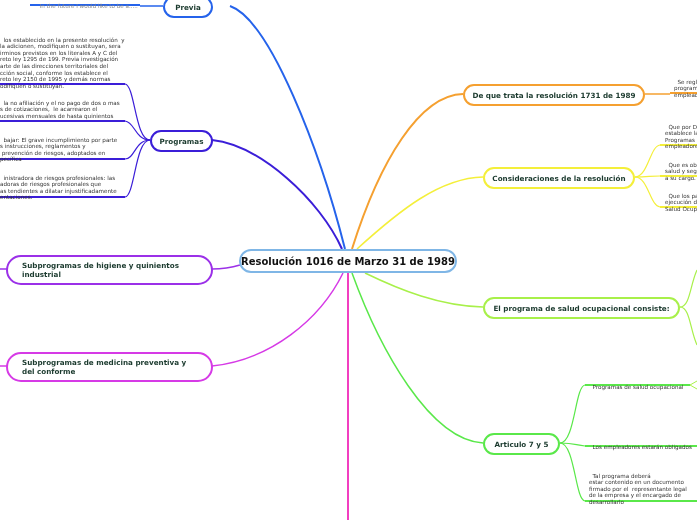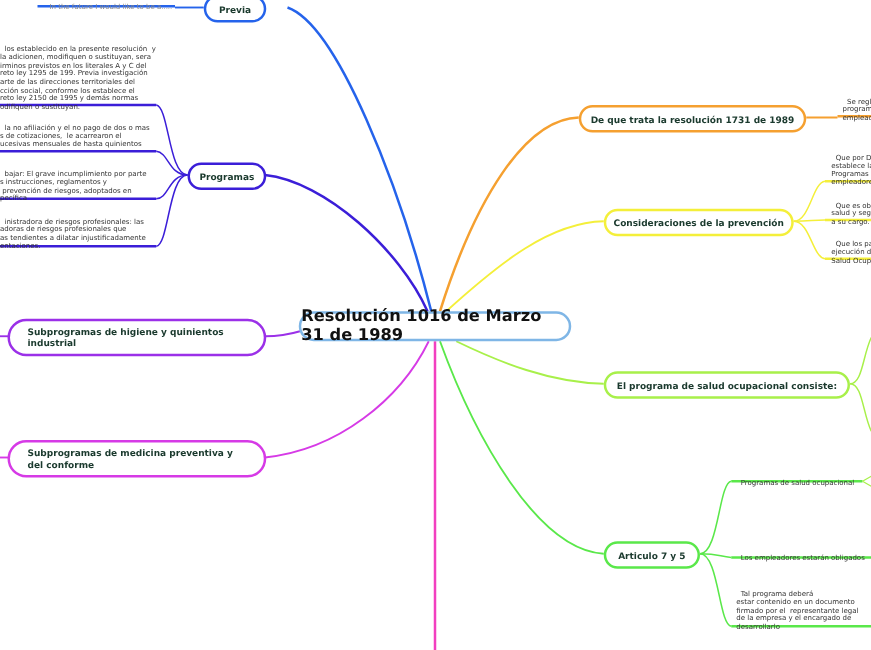--- a/index.html
+++ b/index.html
@@ -1,20 +1,20 @@
 <!DOCTYPE html>
 <html><head>
 <meta charset="utf-8">
 <style>
   html, body { margin:0; padding:0; }
   body { width:697px; height:520px; background:#ffffff; position:relative; overflow:hidden; font-family:"DejaVu Sans", sans-serif; }
   svg.links { position:absolute; left:0; top:0; width:697px; height:520px; }
   .node { position:absolute; box-sizing:border-box; border:2px solid; border-radius:16px; background:#fff; color:#1b3a2e; font-weight:bold; display:flex; align-items:center; }
   .node span { display:block; }
-  .center { left:239px; top:249px; width:218px; height:24px; border-color:#7fb6e6; border-radius:12px; font-size:13px; color:#111; justify-content:flex-start; }
+  .center { left:239px; top:249px; width:218px; height:24px; border-color:#7fb6e6; border-radius:12px; font-size:10px; color:#111; justify-content:flex-start; }
   .main { font-size:7.2px; height:22px; justify-content:center; border-radius:11px; }
   .big { font-size:7.2px; height:30px; border-radius:15px; padding-left:14px; padding-right:14px; }
   .leaf { position:absolute; font-size:5.6px; line-height:6.6px; color:#333; white-space:pre; }
 </style>
 </head>
 <body>
 
 <svg class="links" viewBox="0 0 697 520">
 
   <path d="M345 249 C 320 150, 270 20, 230 6" stroke="#2563eb" stroke-width="2" fill="none"></path>
@@ -125,21 +125,21 @@
 <div class="node main" style="left:463px; top:84px; width:182px; border-color:#f5a030;">
   <span>De que trata la resolución 1731 de 1989</span>
 </div>
 <div class="leaf" style="left:674px; top:72px;">
   <span>Se regla
 program
 empleado</span>
 </div>
 
 <div class="node main" style="left:483px; top:167px; width:152px; border-color:#f4ef3a;">
-  <span>Consideraciones de la prevención</span>
+  <span>Consideraciones de la resolución</span>
 </div>
 <div class="leaf" style="left:665px; top:117px;">
   <span>Que por De
 establece la
 Programas d
 empleadores</span>
 </div>
 <div class="leaf" style="left:665px; top:155px;">
   <span>Que es oblig
 salud y segu

